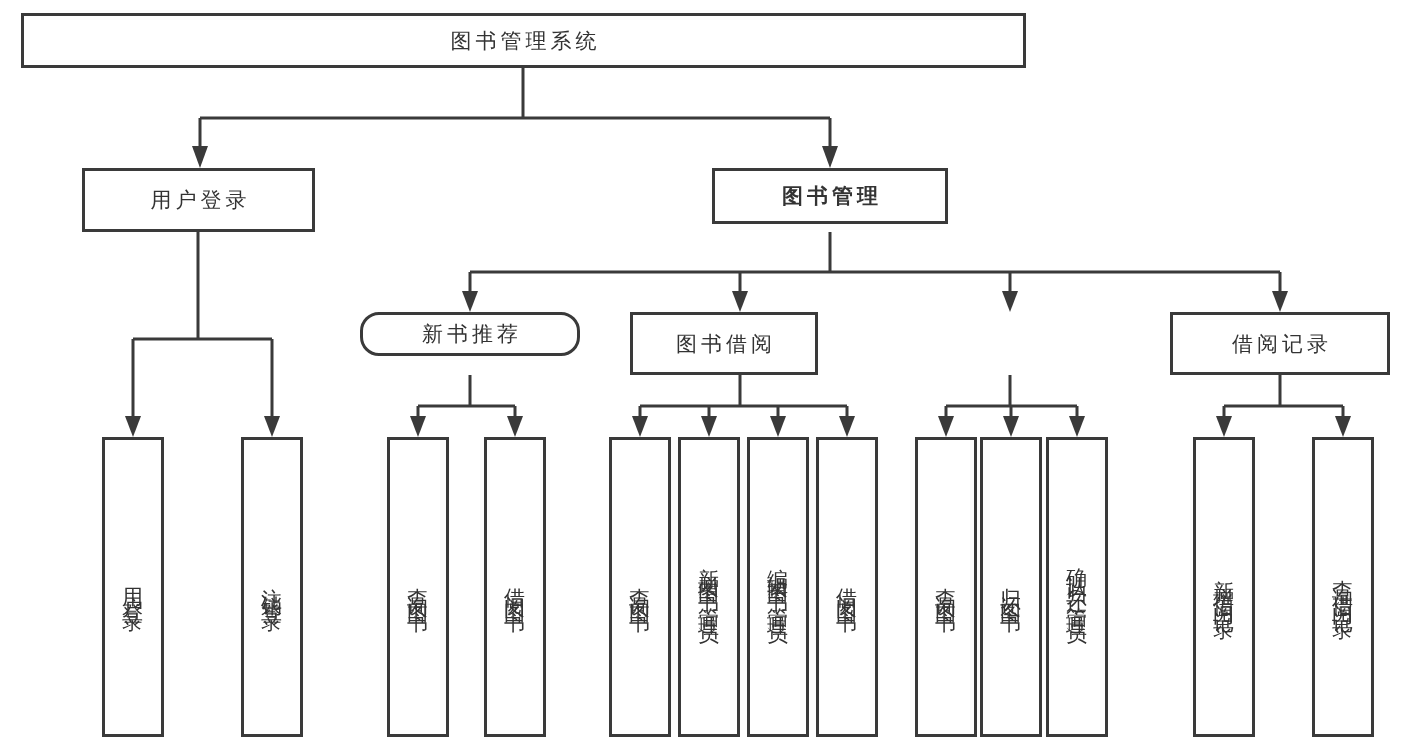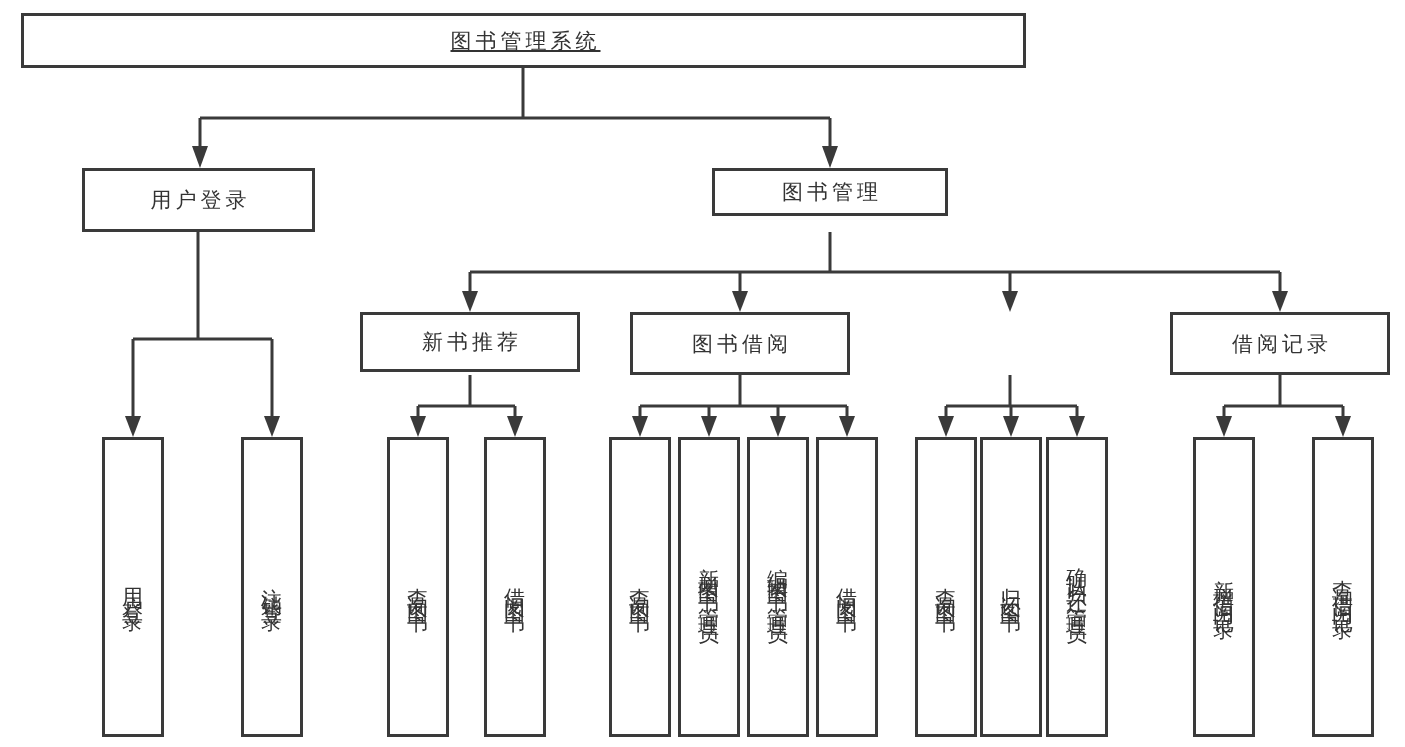--- a/index.html
+++ b/index.html
@@ -105,27 +105,27 @@
       <polygon points="770,416 786,416 778,437"></polygon>
       <polygon points="839,416 855,416 847,437"></polygon>
       <polygon points="938,416 954,416 946,437"></polygon>
       <polygon points="1003,416 1019,416 1011,437"></polygon>
       <polygon points="1069,416 1085,416 1077,437"></polygon>
       <polygon points="1216,416 1232,416 1224,437"></polygon>
       <polygon points="1335,416 1351,416 1343,437"></polygon>
     </g>
   </svg>
 
-  <div class="hbox" style="left:21px; top:13px; width:1005px; height:55px;text-decoration:underline;">图书管理系统</div>
+  <div class="hbox" style="left:21px; top:13px; width:1005px; height:55px;">图书管理系统</div>
 
   <div class="hbox" style="left:82px; top:168px; width:233px; height:64px;">用户登录</div>
-  <div class="hbox" style="left:712px; top:168px; width:236px; height:48px;">图书管理</div>
+  <div class="hbox" style="left:712px; top:168px; width:236px; height:56px;font-weight:bold;">图书管理</div>
 
-  <div class="hbox" style="left:360px; top:312px; width:220px; height:60px;">新书推荐</div>
-  <div class="hbox" style="left:630px; top:312px; width:220px; height:63px;">图书借阅</div>
+  <div class="hbox" style="left:360px; top:312px; width:220px; height:44px;border-radius:19px;">新书推荐</div>
+  <div class="hbox" style="left:630px; top:312px; width:188px; height:63px;">图书借阅</div>
   <div class="hbox" style="left:1170px; top:312px; width:220px; height:63px;">借阅记录</div>
 
   <div class="vbox" style="left:102px; top:437px; width:62px; height:300px;">用户登录</div>
   <div class="vbox" style="left:241px; top:437px; width:62px; height:300px;">注销登录</div>
 
   <div class="vbox" style="left:387px; top:437px; width:62px; height:300px;">查询图书</div>
   <div class="vbox" style="left:484px; top:437px; width:62px; height:300px;">借阅图书</div>
 
   <div class="vbox" style="left:609px; top:437px; width:62px; height:300px;">查询图书</div>
   <div class="vbox" style="left:678px; top:437px; width:62px; height:300px;">新增图书（管理员）</div>

